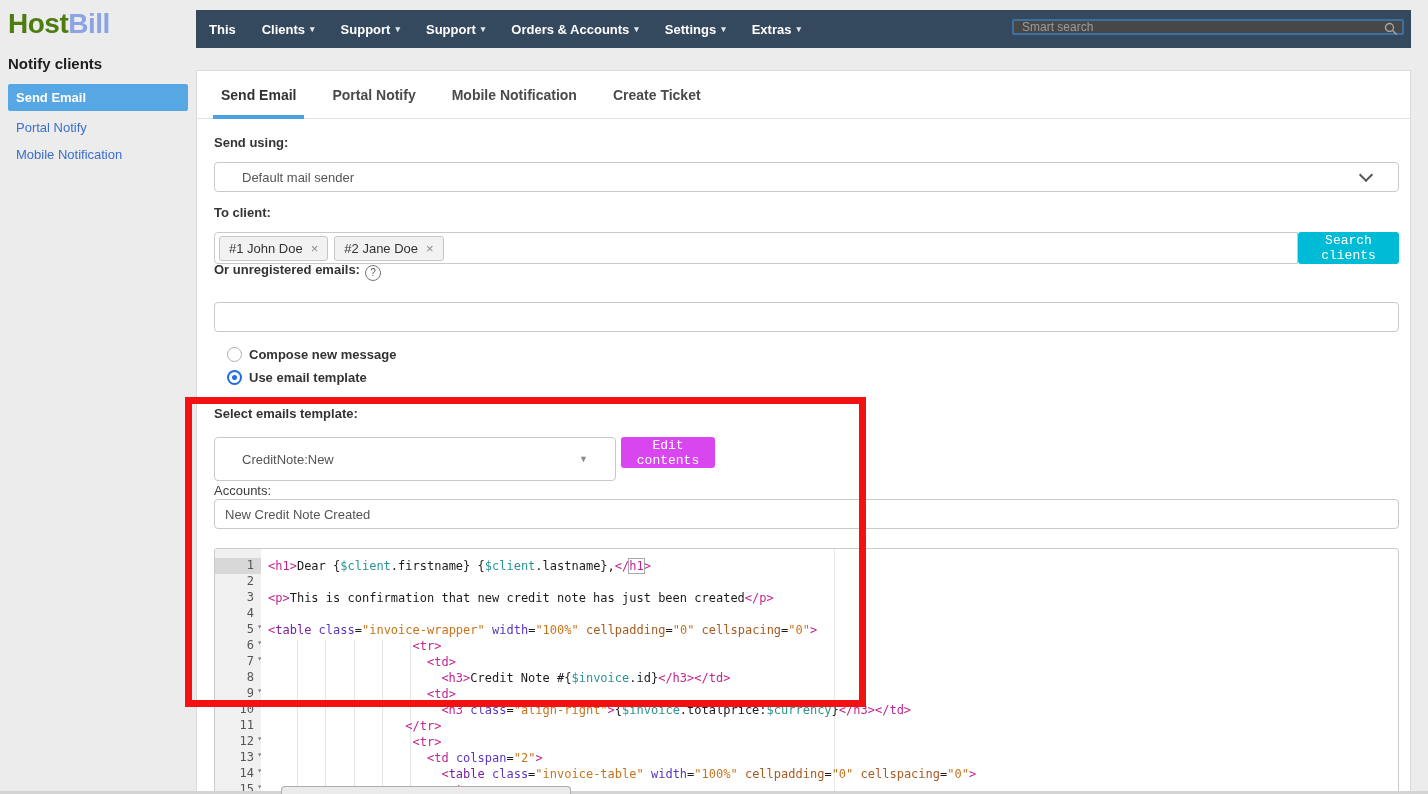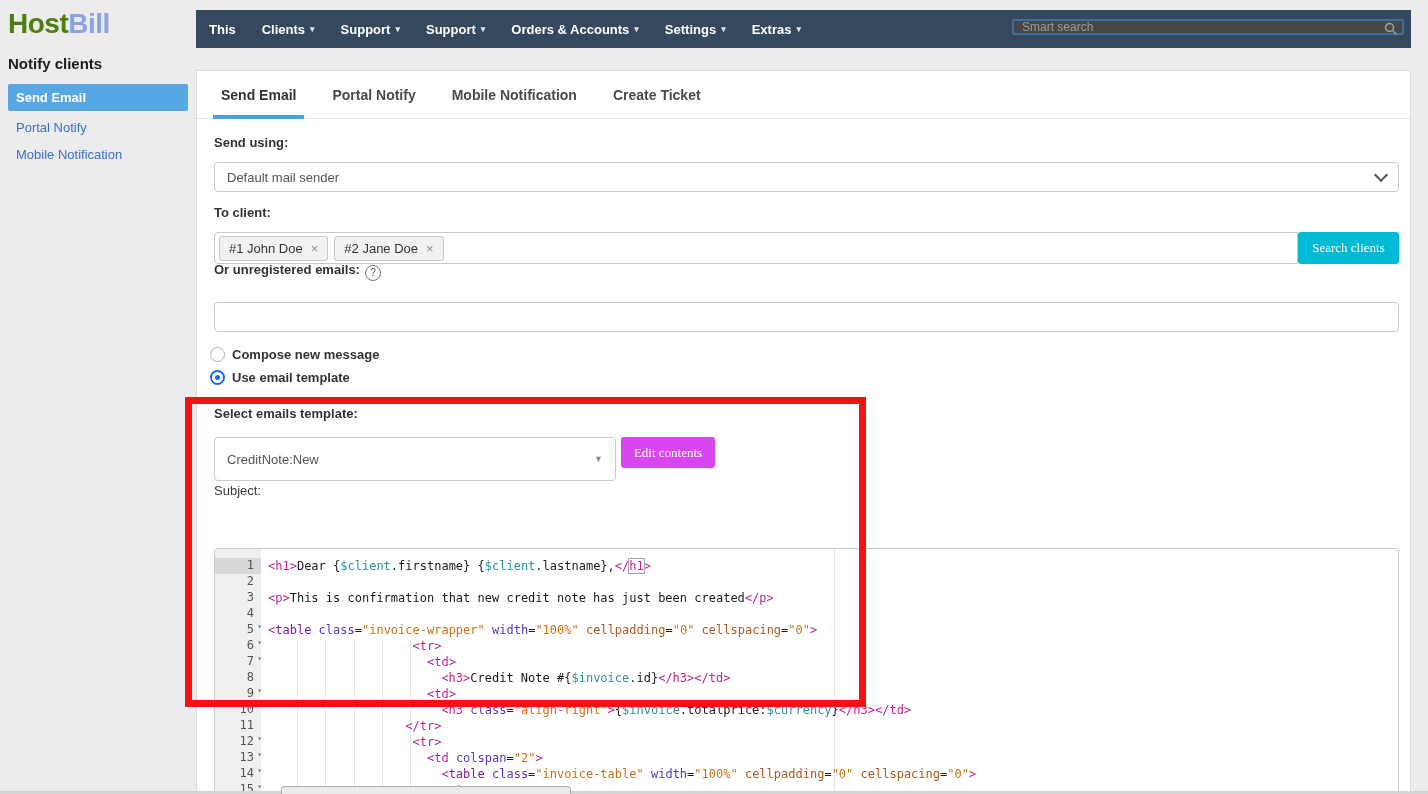--- a/index.html
+++ b/index.html
@@ -25,32 +25,32 @@
   .nav-search::placeholder{color:#9C9C9C}
   .search-icon{position:absolute;right:6px;top:5px;width:14px;height:14px}
   
   .card{position:absolute;left:196px;top:70px;width:1215px;height:724px;background:#fff;border:1px solid #DBDBDB;border-bottom:none;box-sizing:border-box}
   .tabs{height:47px;border-bottom:1px solid #E4E4E4;padding-left:16px;display:flex}
   .tab{font-size:14px;font-weight:bold;color:#4a4a4a;margin-right:20px;padding:0 8px;display:flex;align-items:center;position:relative;cursor:pointer}
   .tab.active{color:#333}
   .tab.active::after{content:"";position:absolute;left:0;right:0;bottom:-1px;height:4px;background:#4AA3E0}
   .lbl{position:absolute;left:17px;font-size:13px;font-weight:bold;color:#333}
   .lbl.reg{font-weight:normal;color:#3c3c3c}
-  .selectbox{position:absolute;left:17px;box-sizing:border-box;border:1px solid #C9C9C9;border-radius:4px;background:#fff;display:flex;align-items:center;padding:0 12px;font-size:13px;color:#555;cursor:pointer}
+  .selectbox{position:absolute;left:17px;box-sizing:border-box;border:1px solid #C9C9C9;border-radius:4px;background:#fff;display:flex;align-items:center;padding:0 27px;font-size:13px;color:#555;cursor:pointer}
   .chev{width:8px;height:8px;border-right:2px solid #555;border-bottom:2px solid #555;transform:rotate(45deg);margin-left:auto;margin-top:-4px}
   .sel2-arrow{margin-left:auto;font-size:9px;color:#8a8a8a}
   .txt-input{position:absolute;left:17px;box-sizing:border-box;border:1px solid #C9C9C9;border-radius:4px;background:#fff;font-size:13px;color:#555;padding:0 10px;outline:none;font-family:"Liberation Sans",sans-serif}
   .chipbox{position:absolute;left:17px;top:161px;width:1084px;height:32px;box-sizing:border-box;border:1px solid #C9C9C9;border-radius:4px 0 0 4px;background:#fff;display:flex;align-items:center;padding:0 4px}
   .chip{background:#F2F2F2;border:1px solid #C6C6C6;border-radius:3px;font-size:13px;color:#333;padding:4px 9px;margin-right:6px;display:flex;align-items:center}
   .chip-x{color:#8a8a8a;margin-left:8px;font-size:13px;cursor:pointer;line-height:1}
-  .btn{position:absolute;border:none;color:#fff;font-size:13px;border-radius:3px;cursor:pointer;font-family:Liberation Serif, serif}
+  .btn{position:absolute;border:none;color:#fff;font-size:13px;border-radius:3px;cursor:pointer;font-family:Liberation Mono, monospace}
   .btn-search{left:1101px;top:161px;width:101px;height:32px;background:#00BBD6}
   .btn-edit{left:424px;top:366px;width:94px;height:31px;background:#d946ef}
   .help-icon{display:inline-block;width:14px;height:14px;border:1px solid #777;border-radius:50%;font-size:10px;font-weight:normal;color:#555;text-align:center;line-height:14px;margin-left:5px;vertical-align:-2px}
-  .radio-row{position:absolute;left:13px;display:flex;align-items:flex-end}
+  .radio-row{position:absolute;left:30px;display:flex;align-items:flex-end}
   .radio{width:15px;height:15px;border-radius:50%;box-sizing:border-box;margin-right:7px;position:relative;cursor:pointer;flex:0 0 15px}
   .radio.off{border:1px solid #AFAFAF;background:#fff}
   .radio.on{background:#1D6BE8}
   .radio.on::before{content:"";position:absolute;left:2px;top:2px;right:2px;bottom:2px;border-radius:50%;background:#fff}
   .radio.on::after{content:"";position:absolute;left:5px;top:5px;right:5px;bottom:5px;border-radius:50%;background:#1D6BE8}
   .radio-lbl{font-size:13px;font-weight:bold;color:#333}
   
   .editor{position:absolute;left:17px;top:477px;width:1185px;height:247px;box-sizing:border-box;border:1px solid #CBCBCB;border-radius:3px 3px 0 0;background:#fff;overflow:hidden}
   .ed-gutter{position:absolute;left:0;top:0;bottom:0;width:46px;background:#F0F0F0;padding-top:9px;box-sizing:border-box;z-index:2}
   .g-row{height:16px;line-height:16px;text-align:right;padding-right:7px;font:12px "DejaVu Sans Mono",monospace;color:#555;position:relative}
@@ -157,21 +157,22 @@
     <span class="radio-lbl">Use email template</span>
   </div>
 
   <div class="lbl" style="top:335px">Select emails template:</div>
   <div class="selectbox" style="top:366px;width:402px;height:44px">
     <span>CreditNote:New</span>
     <span class="sel2-arrow">▼</span>
   </div>
   <button class="btn btn-edit">Edit contents</button>
 
-  <div class="lbl reg" style="top:412px">Subject:</div>
+  <div class="lbl reg" style="top:412px">Accounts:</div>
+  <input class="txt-input" style="top: 428px; width: 1185px; height: 30px;" value="New Credit Note Created">
 
   <div class="editor">
     <div class="pmargin"></div>
     <div class="guide" style="left:82px"></div>
     <div class="guide" style="left:110px"></div>
     <div class="guide" style="left:139px"></div>
     <div class="guide" style="left:167px"></div>
     <div class="guide" style="left:195px"></div>
     <div class="ed-gutter" id="gutter">
         <div class="g-row active"><span>1</span></div>

